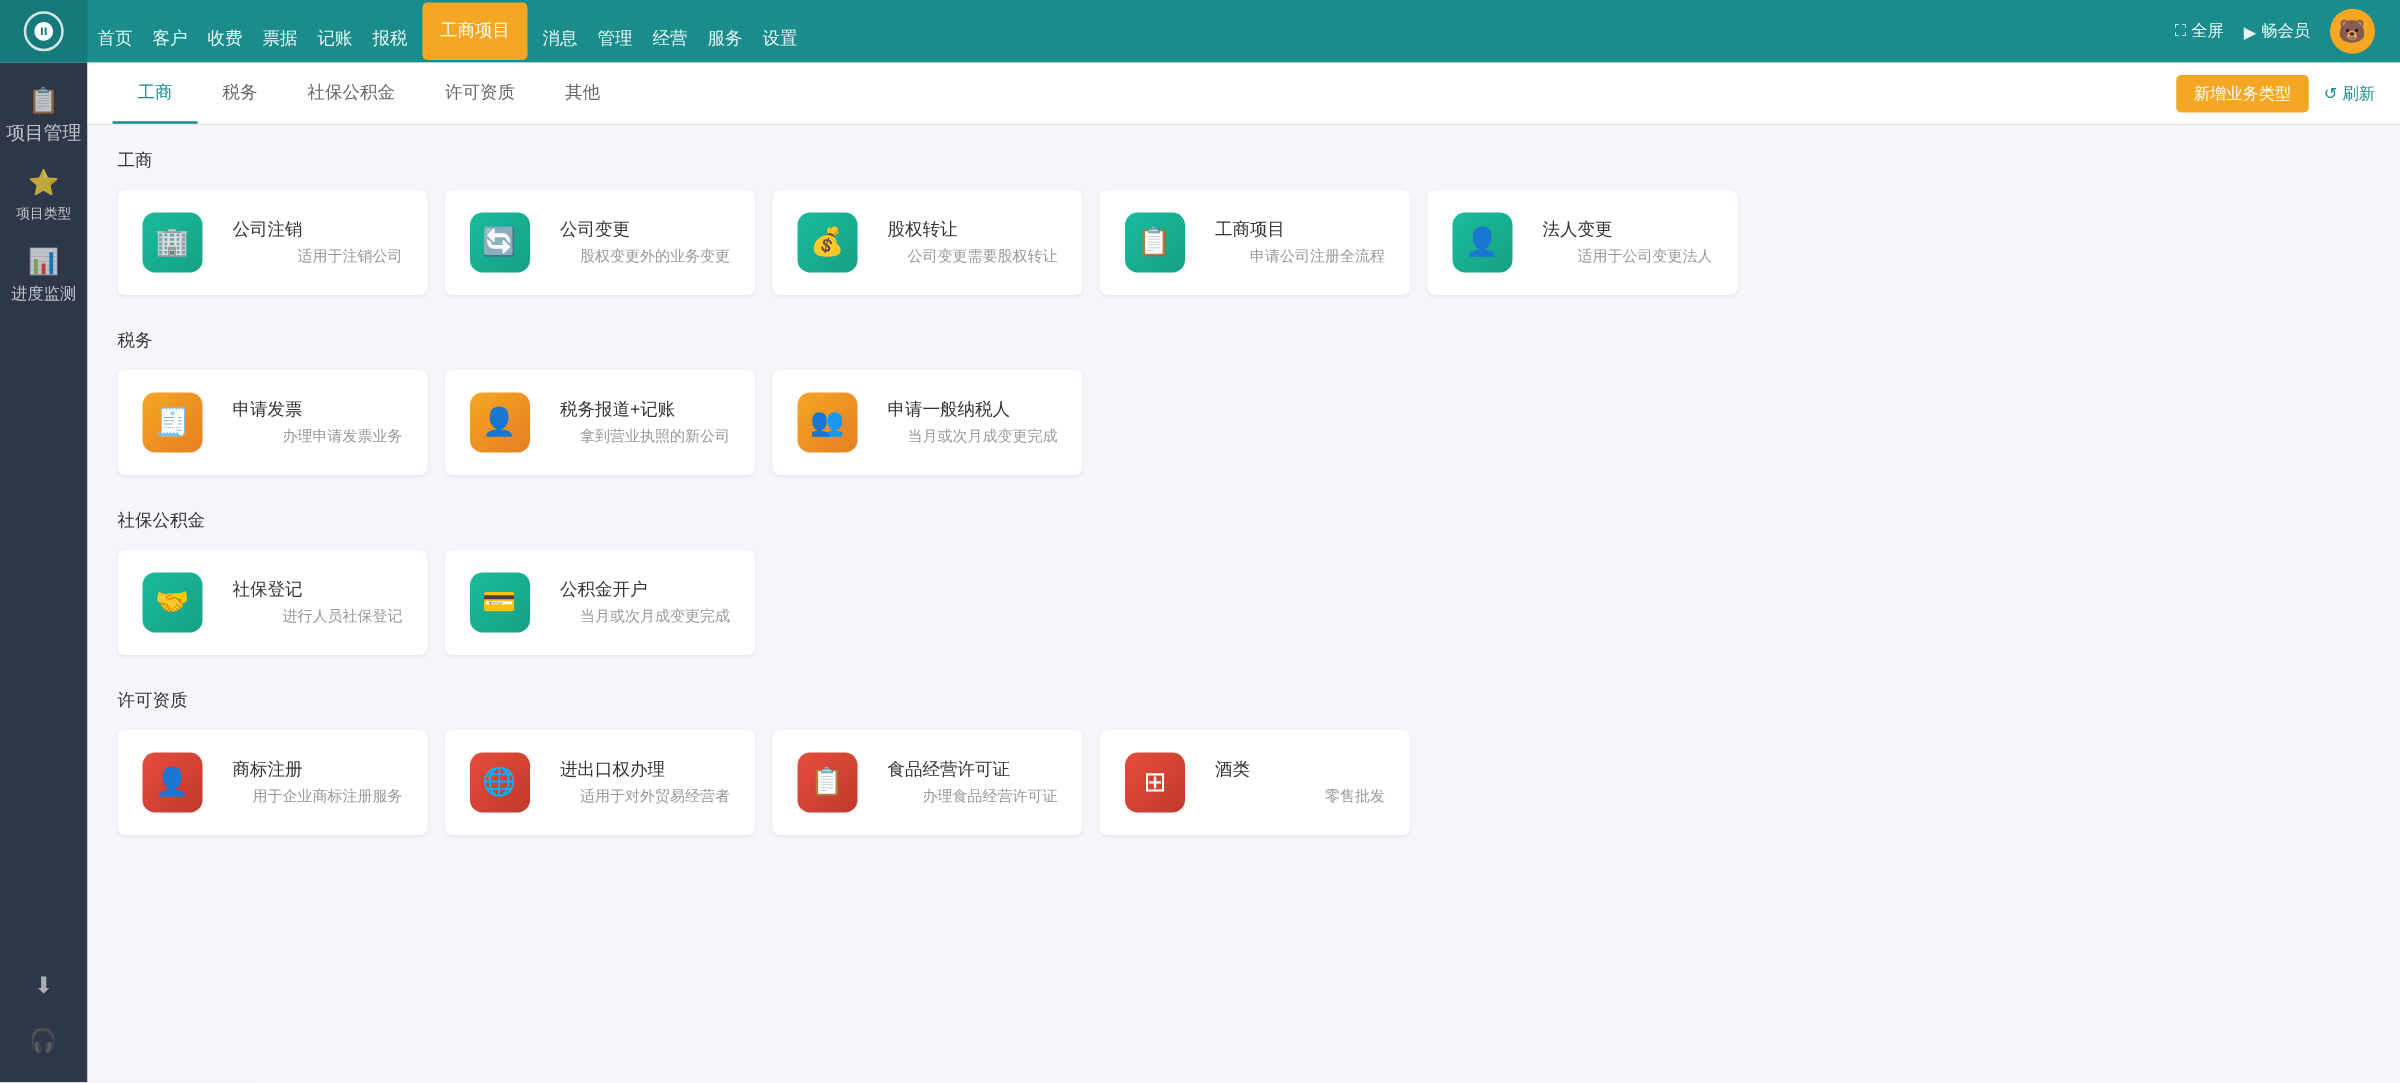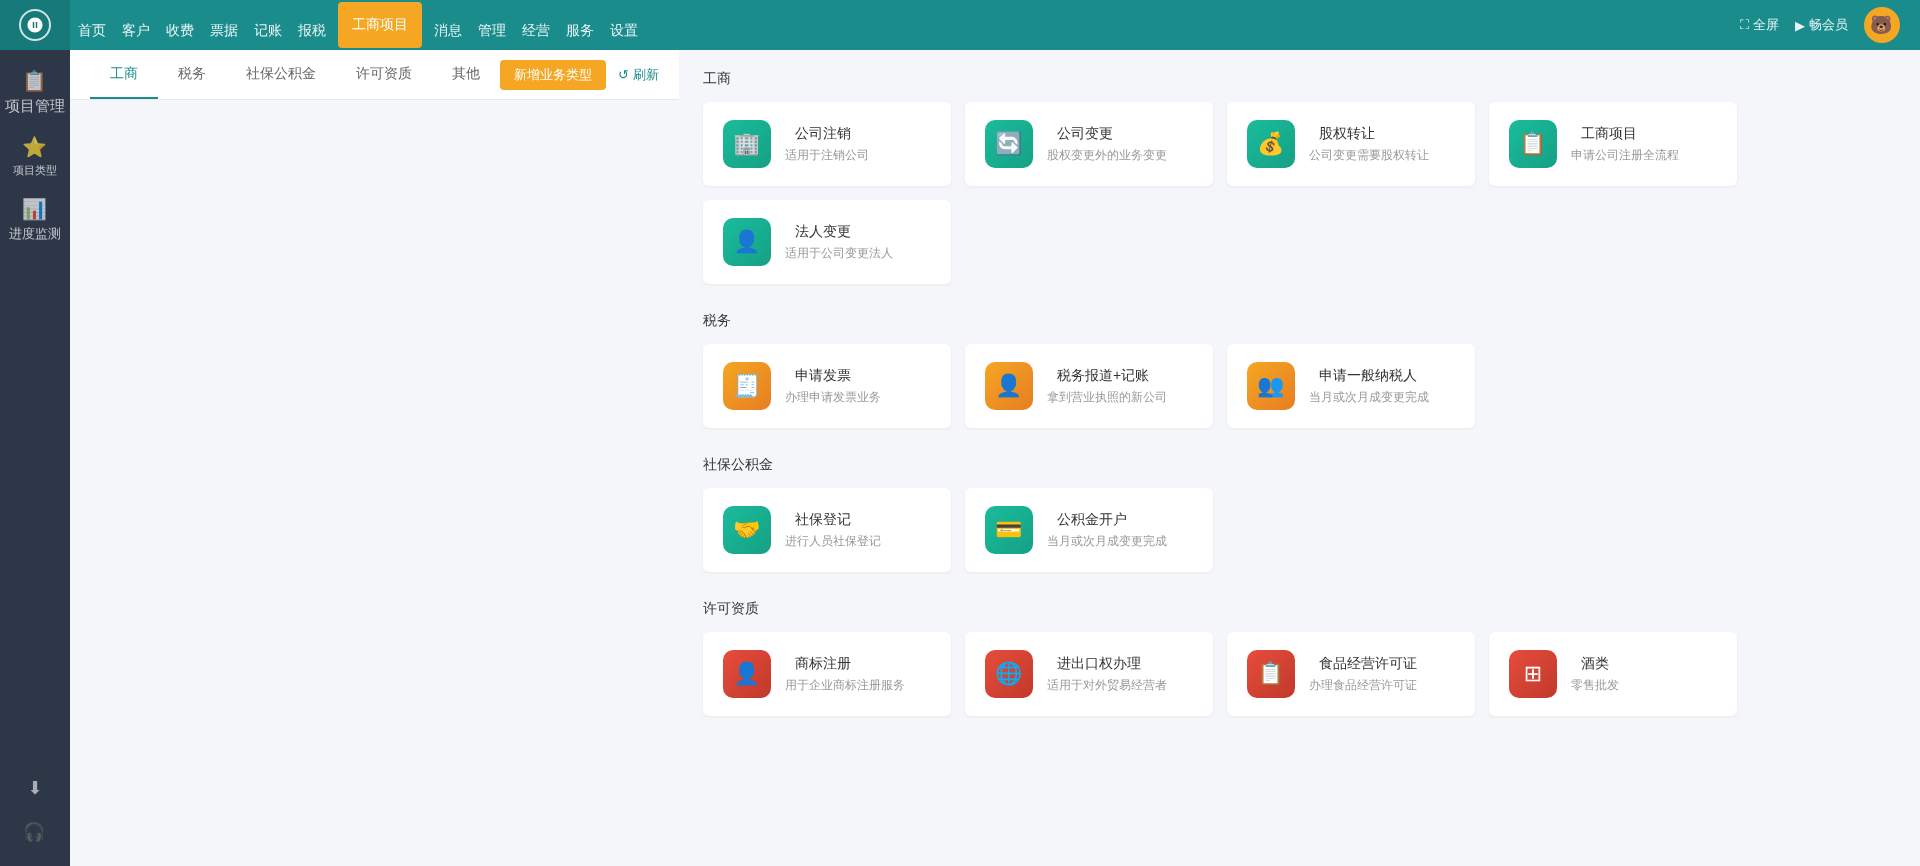--- a/index.html
+++ b/index.html
@@ -132,20 +132,21 @@
       color: rgba(255,255,255,0.6);
       font-size: 18px;
       border-radius: 4px;
     }
 
     
     .content-area {
       flex: 1;
       background: #f5f6fa;
       display: flex;
+      flex-direction: column;
       overflow: hidden;
     }
 
     
     .tabs-bar {
       background: white;
       display: flex;
       align-items: center;
       padding: 0 20px;
       border-bottom: 1px solid #e8e8e8;
@@ -251,20 +252,21 @@
     .card-title {
       font-size: 14px;
       color: #333;
       margin-bottom: 4px;
       font-weight: 500;
       margin-left: 10px;
     }
     .card-desc {
       font-size: 12px;
       color: #999;
+      text-align: right;
     }
 
     
     .main-scroll::-webkit-scrollbar { width: 6px; }
     .main-scroll::-webkit-scrollbar-track { background: #f0f2f5; }
     .main-scroll::-webkit-scrollbar-thumb { background: #ccc; border-radius: 3px; }
   </style>
 </head>
 <body>
 

